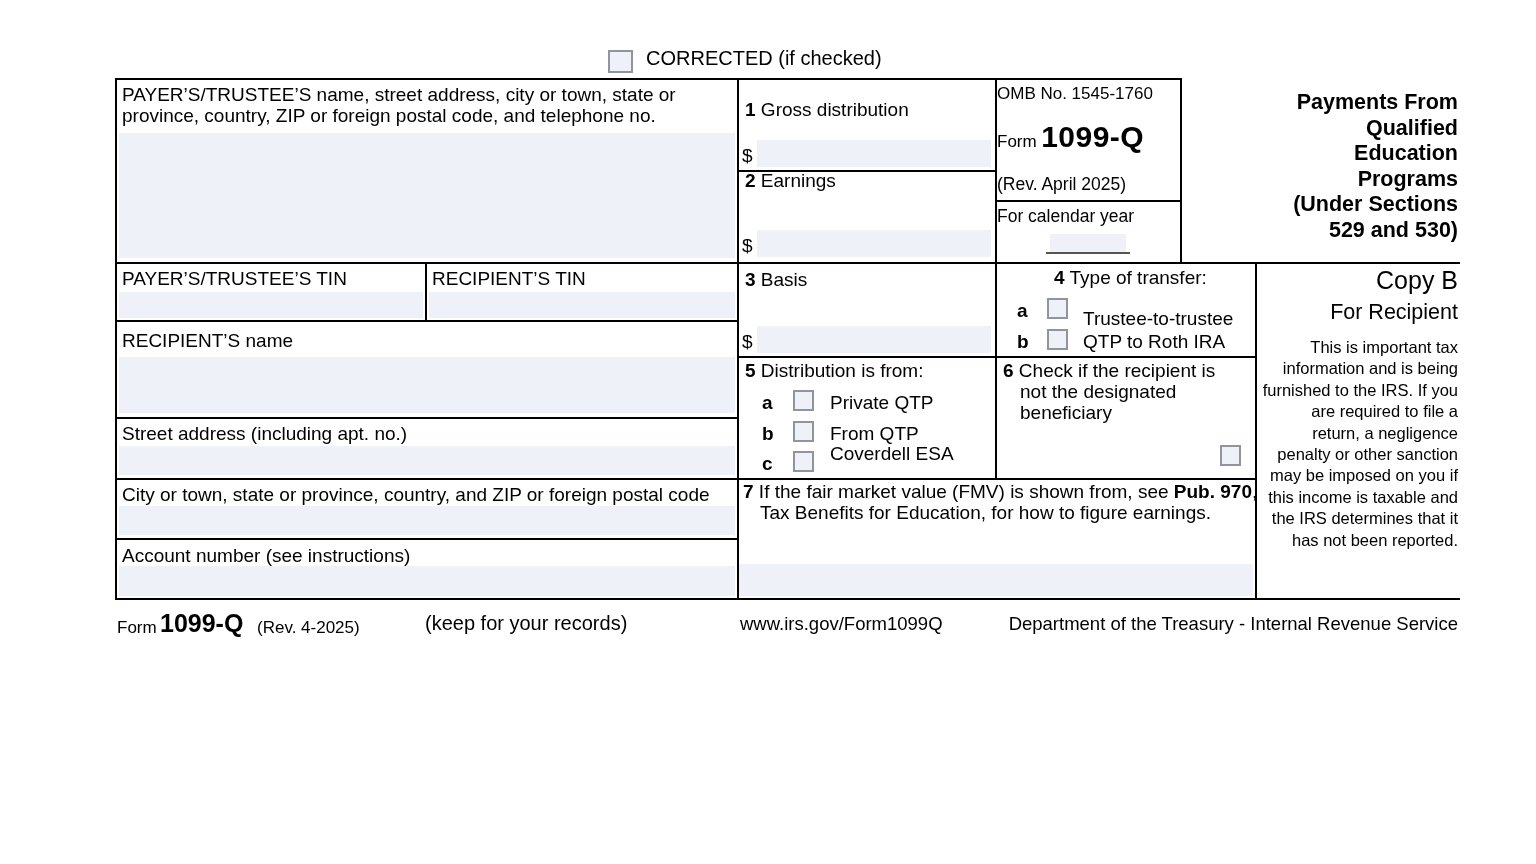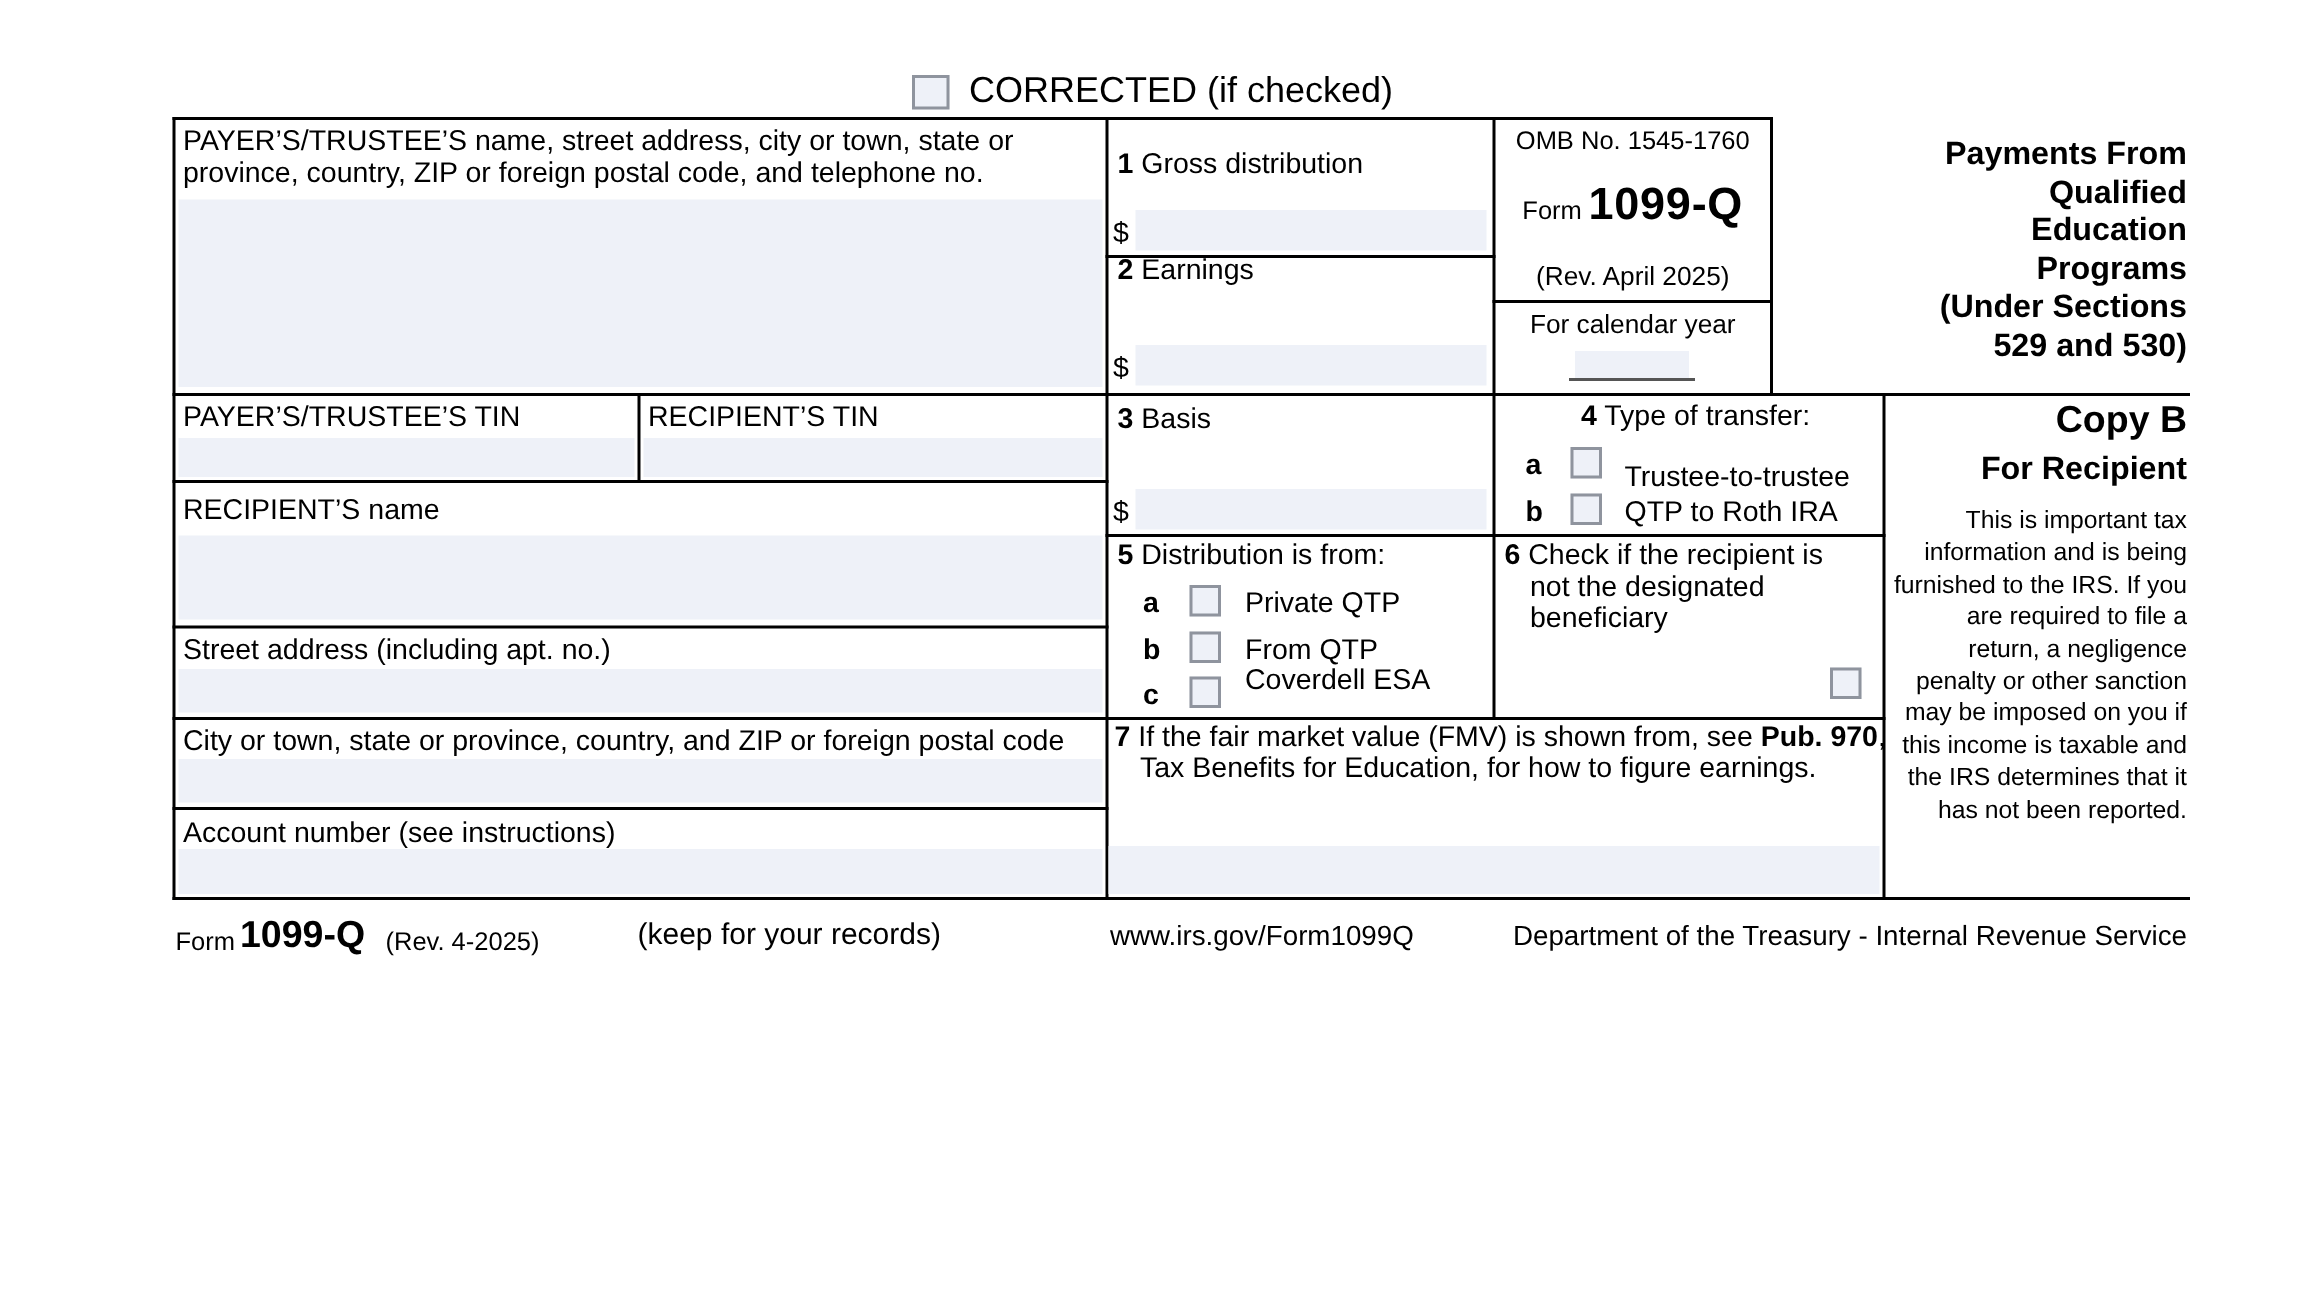--- a/index.html
+++ b/index.html
@@ -12,29 +12,29 @@
   .field{position:absolute;background:var(--field-fill,#eef1f8)}
   .checkbox{
     position:absolute;width:21px;height:21px;box-sizing:border-box;
     border:2px solid var(--checkbox-border,#8f949e);
     background:var(--field-fill,#eef1f8);
   }
   .checkbox.lg{width:25px;height:23px}
   .lbl{position:absolute;font-size:19px;line-height:21px;white-space:normal}
   .nowrap{white-space:nowrap}
   .dollar{position:absolute;font-size:19px;font-weight:400}
-  .corrected{position:absolute;left:646px;top:47px;font-size:24px}
+  .corrected{position:absolute;left:646px;top:47px;font-size:20px}
   .title-block{
     position:absolute;left:1262px;top:90px;width:196px;
     text-align:right;font-size:21.5px;font-weight:700;line-height:25.5px;
   }
   .title-block span{display:block}
-  .omb-center{position:absolute;left:997px;width:183px;text-align:center}
+  .omb-center{position:absolute;left:997px;width:183px;text-align:left}
   .form-big{font-size:30px;font-weight:700;letter-spacing:.5px}
-  .copyb{position:absolute;left:1260px;width:198px;text-align:right;font-weight:700}
+  .copyb{position:absolute;left:1260px;width:198px;text-align:right;font-weight:400}
   .notice{
     position:absolute;left:1262px;top:337px;width:196px;text-align:right;
     font-size:16.5px;line-height:21.4px;
   }
   .hang{padding-left:17px;text-indent:-17px}
   .underline-field{position:absolute;background:#555;height:2px}
   .footer-item{position:absolute;white-space:nowrap}
 </style>
 </head>
 <body>

